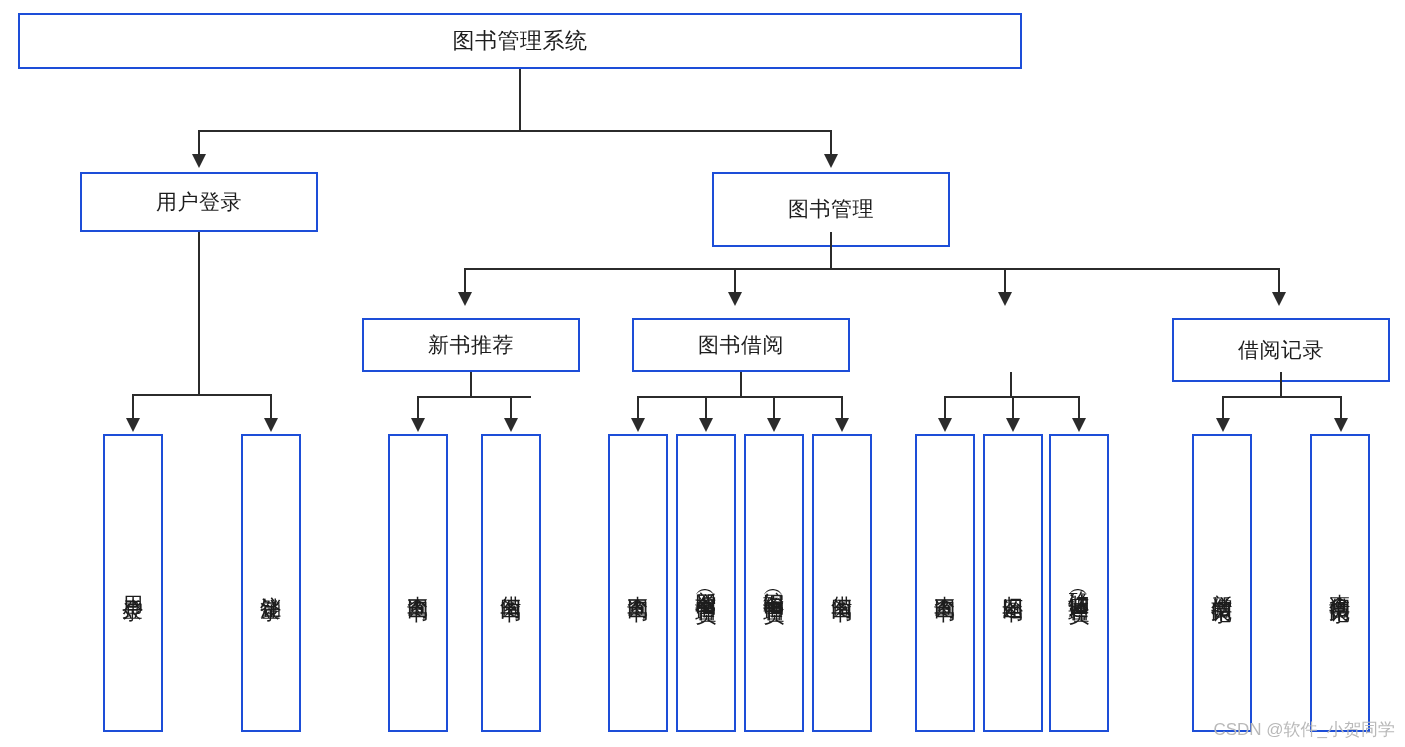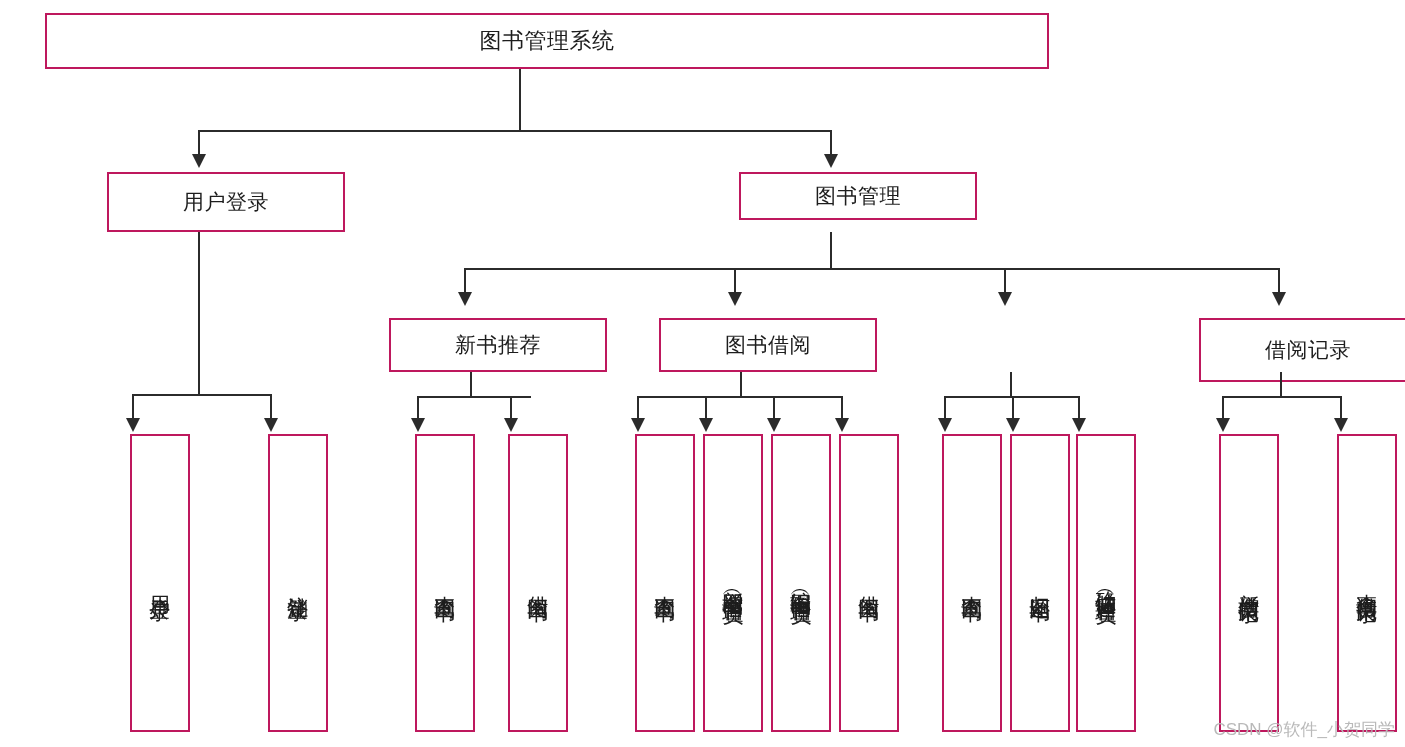--- a/index.html
+++ b/index.html
@@ -13,26 +13,25 @@
     width:1405px;
     height:747px;
     background:#ffffff;
     overflow:hidden;
   }
   
   .node{
     position:absolute;
     box-sizing:border-box;
     background:#ffffff;
-    border:2px solid #be185d;
+    border:2px solid #1d4ed8;
     display:flex;
     align-items:center;
     justify-content:center;
     text-align:center;
-    margin-left:27px;
   }
   .node .lbl{
     font-size:21px;
     line-height:1.15;
     letter-spacing:.5px;
     color:#1d1d1d;
     white-space:nowrap;
   }
   .node.root .lbl{font-size:22px;}
   .node.lvl2 .lbl{font-size:21px;}
@@ -94,21 +93,21 @@
 
   <div class="conn vline" style="left:198px;top:130px;width:2px;height:26px;"></div>
   <div class="arrow" style="left:192px;top:154px;"></div>
   <div class="conn vline" style="left:830px;top:130px;width:2px;height:26px;"></div>
   <div class="arrow" style="left:824px;top:154px;"></div>
 
   <div class="node lvl1" style="left:80px;top:172px;width:238px;height:60px;">
     <span class="lbl">用户登录</span>
   </div>
 
-  <div class="node lvl1" style="left:712px;top:172px;width:238px;height:48px;">
+  <div class="node lvl1" style="left:712px;top:172px;width:238px;height:75px;">
     <span class="lbl">图书管理</span>
   </div>
 
   <div class="conn vline" style="left:198px;top:232px;width:2px;height:164px;"></div>
   <div class="conn hline" style="left:132px;top:394px;width:140px;height:2px;"></div>
   <div class="conn vline" style="left:132px;top:394px;width:2px;height:26px;"></div>
   <div class="arrow" style="left:126px;top:418px;"></div>
   <div class="conn vline" style="left:270px;top:394px;width:2px;height:26px;"></div>
   <div class="arrow" style="left:264px;top:418px;"></div>
 

